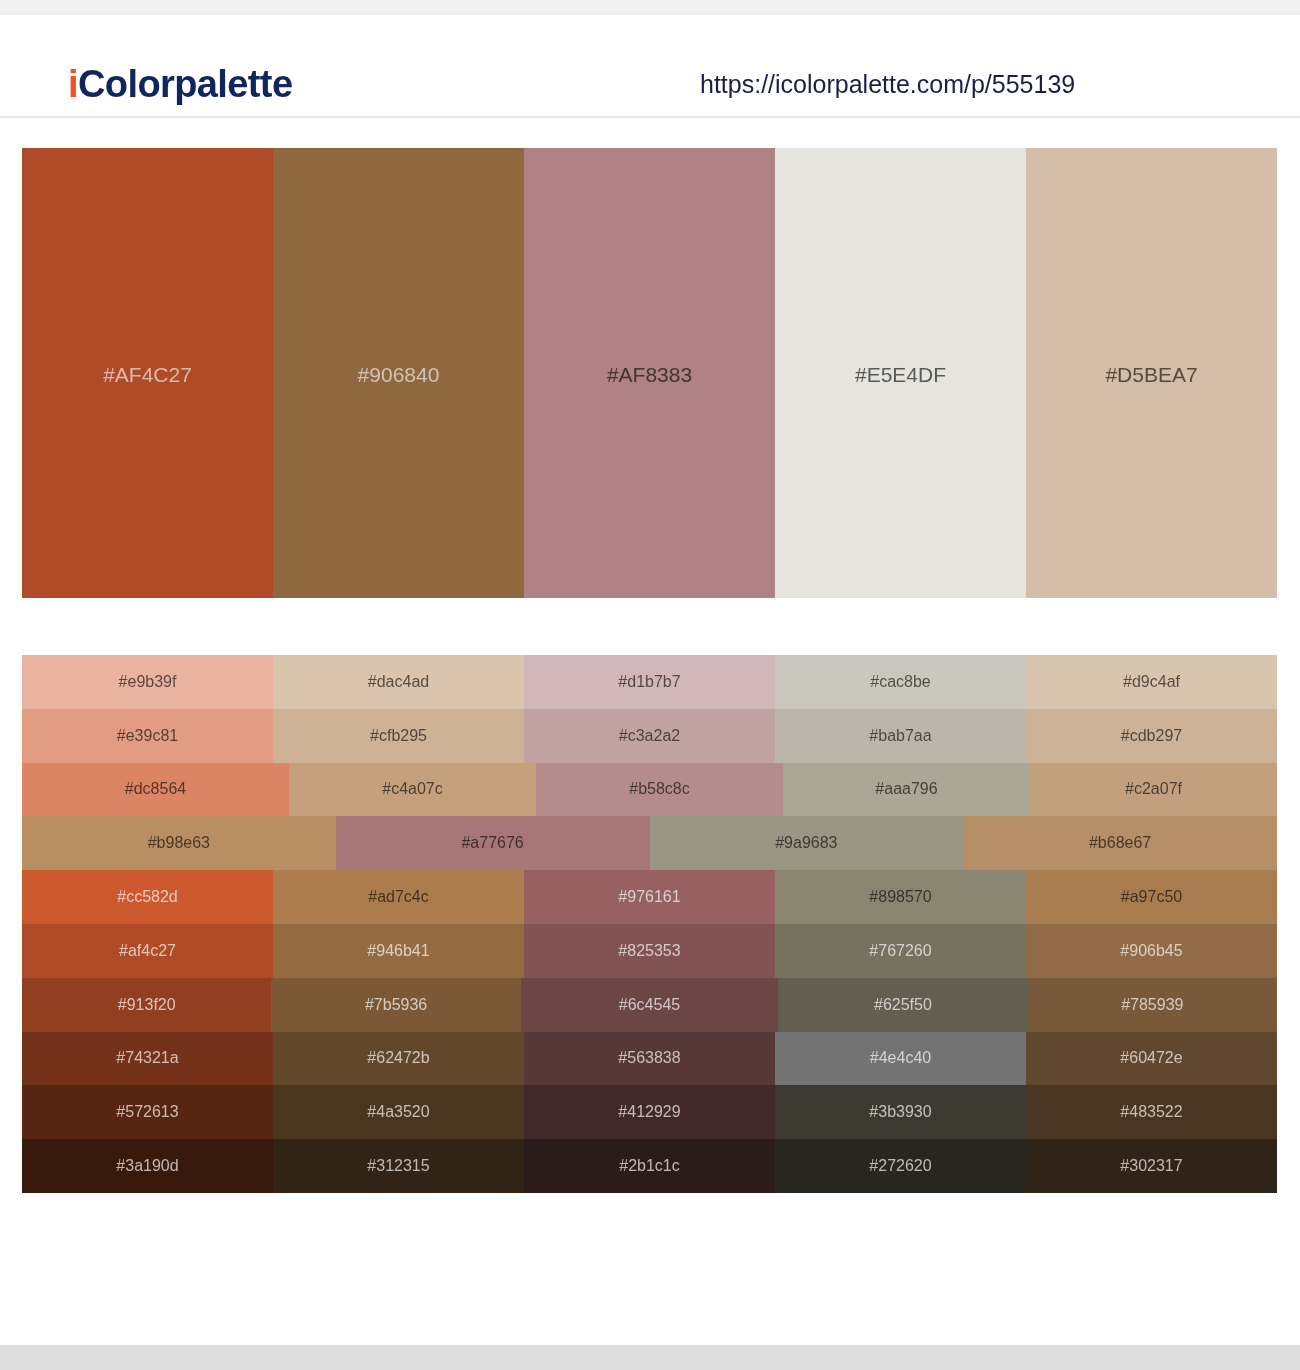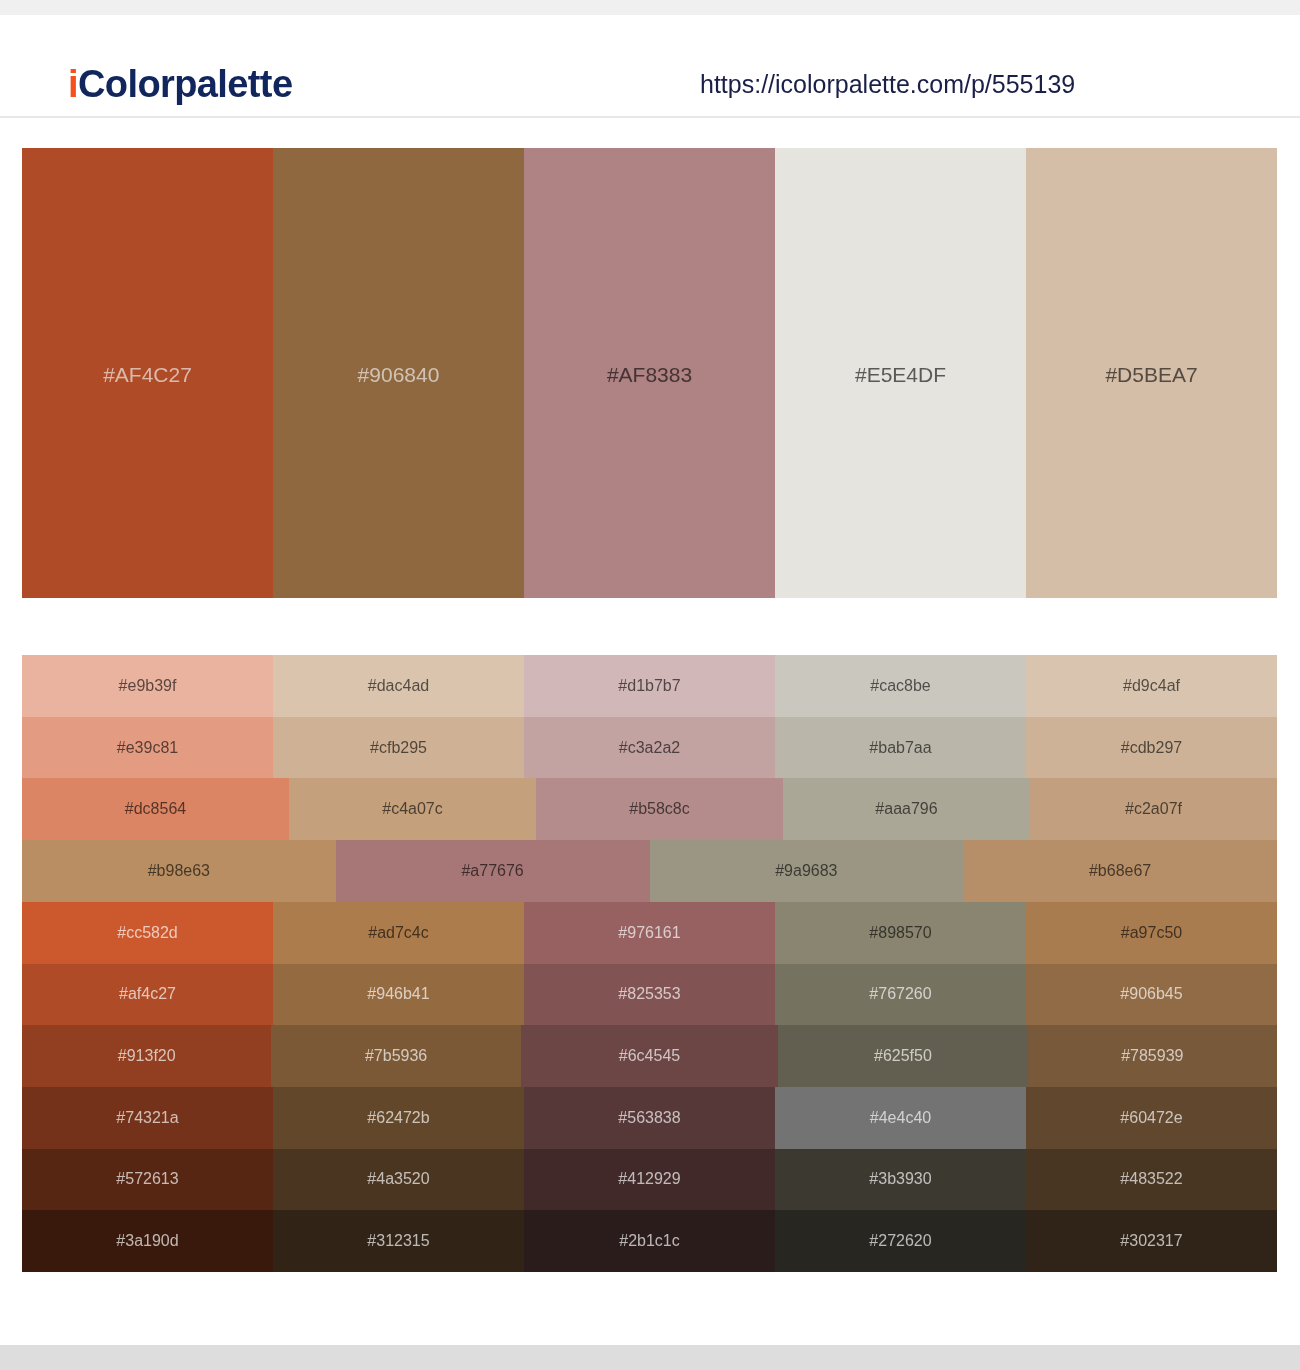--- a/index.html
+++ b/index.html
@@ -71,21 +71,21 @@
     text-shadow: 0 0 1px rgba(0,0,0,0.08);
     white-space: nowrap;
   }
   .main-swatch.dark-text .main-label { color: rgba(0,0,0,0.58); }
 
   #shade-grid {
     position: absolute;
     left: 22px;
     top: 655px;
     width: 1255px;
-    height: 617px;
+    height: 538px;
     display: flex;
     flex-direction: column;
   }
   .shade-row {
     flex: 1 1 0;
     display: flex;
   }
   .shade-cell {
     flex: 1 1 0;
     position: relative;

